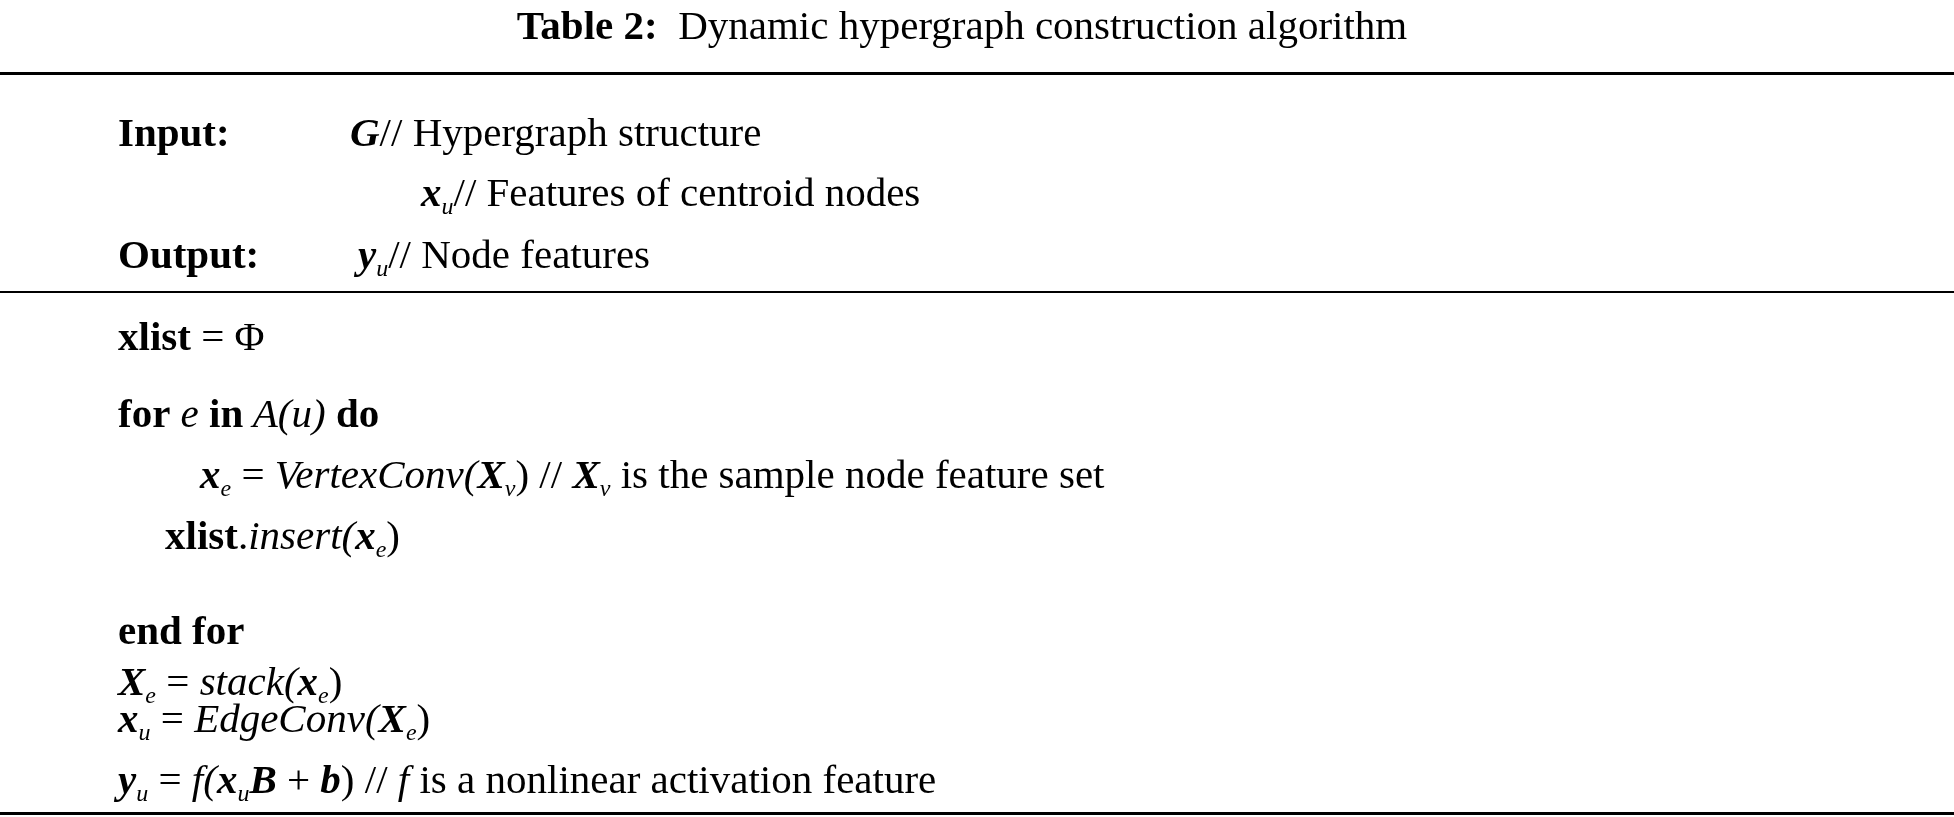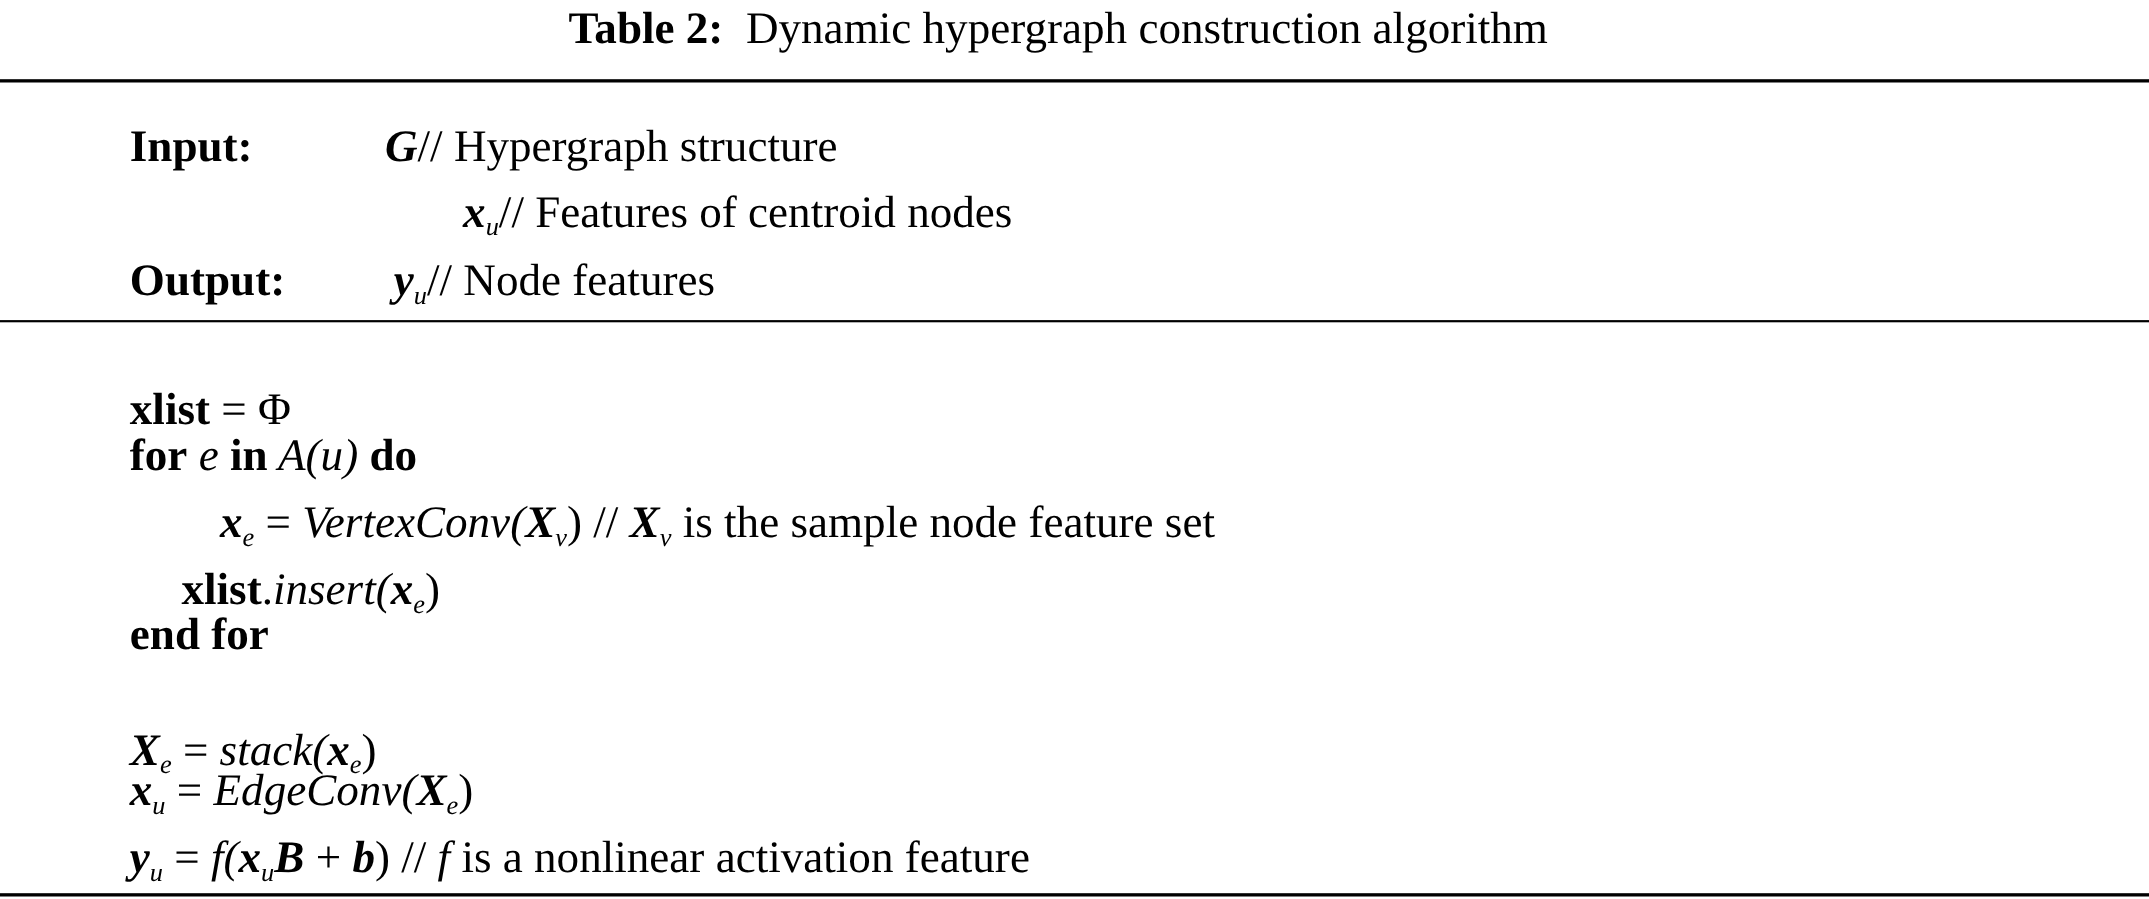--- a/index.html
+++ b/index.html
@@ -31,33 +31,33 @@
 </div>
 <div class="line" style="top:168px;left:394px;margin-left:27px;">
   <span class="bi">x</span><sub>u</sub><span>// Features of centroid nodes</span>
 </div>
 <div class="line" style="top:230px;">
   <span class="io-label" style="width:240px;">Output:</span><span class="bi">y</span><sub>u</sub><span>// Node features</span>
 </div>
 
 <div class="rule" style="top:291px;height:2px;"></div>
 
-<div class="line" style="top:347px;">
+<div class="line" style="top:312px;">
   <span class="b">xlist</span><span> = Φ</span>
 </div>
 <div class="line" style="top:389px;text-align:right;">
   <span class="b">for</span><span class="i"> e </span><span class="b">in</span><span class="i"> A(u) </span><span class="b">do</span>
 </div>
 <div class="line" style="top:450px;left:165px;margin-left:35px;">
   <span class="bi">x</span><sub>e</sub><span> = </span><span class="i">VertexConv(</span><span class="bi">X</span><sub>v</sub><span>) // </span><span class="bi">X</span><sub>v</sub><span> is the sample node feature set</span>
 </div>
 <div class="line" style="top:511px;left:165px;">
   <span class="b">xlist</span><span>.</span><span class="i">insert(</span><span class="bi">x</span><sub>e</sub><span>)</span>
 </div>
-<div class="line" style="top:552px;">
+<div class="line" style="top:606px;">
   <span class="b">end for</span>
 </div>
 <div class="line" style="top:657px;text-align:center;">
   <span class="bi">X</span><sub>e</sub><span> = </span><span class="i">stack(</span><span class="bi">x</span><sub>e</sub><span>)</span>
 </div>
 <div class="line" style="top:694px;">
   <span class="bi">x</span><sub>u</sub><span> = </span><span class="i">EdgeConv(</span><span class="bi">X</span><sub>e</sub><span>)</span>
 </div>
 <div class="line" style="top:755px;">
   <span class="bi">y</span><sub>u</sub><span> = </span><span class="i">f(</span><span class="bi">x</span><sub>u</sub><span class="bi">B</span><span> + </span><span class="bi">b</span><span>) // </span><span class="i">f</span><span> is a nonlinear activation feature</span>

